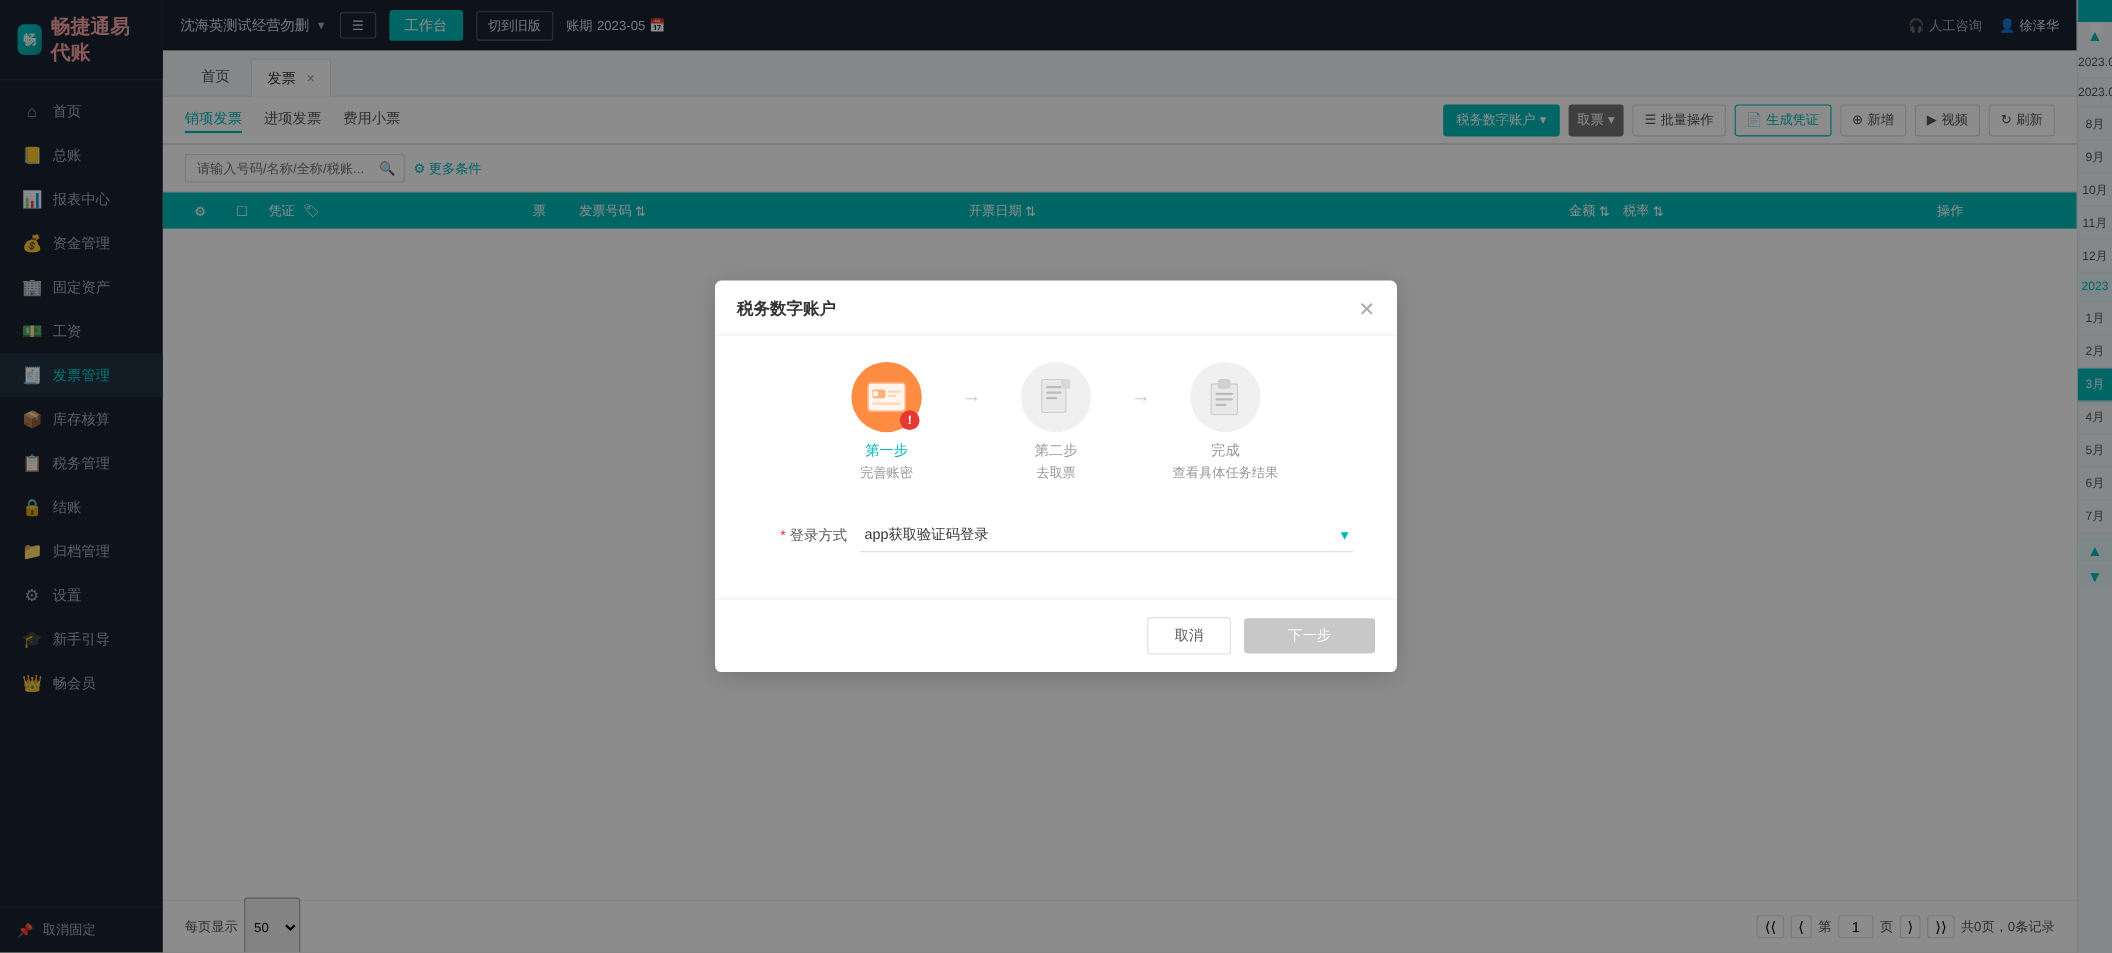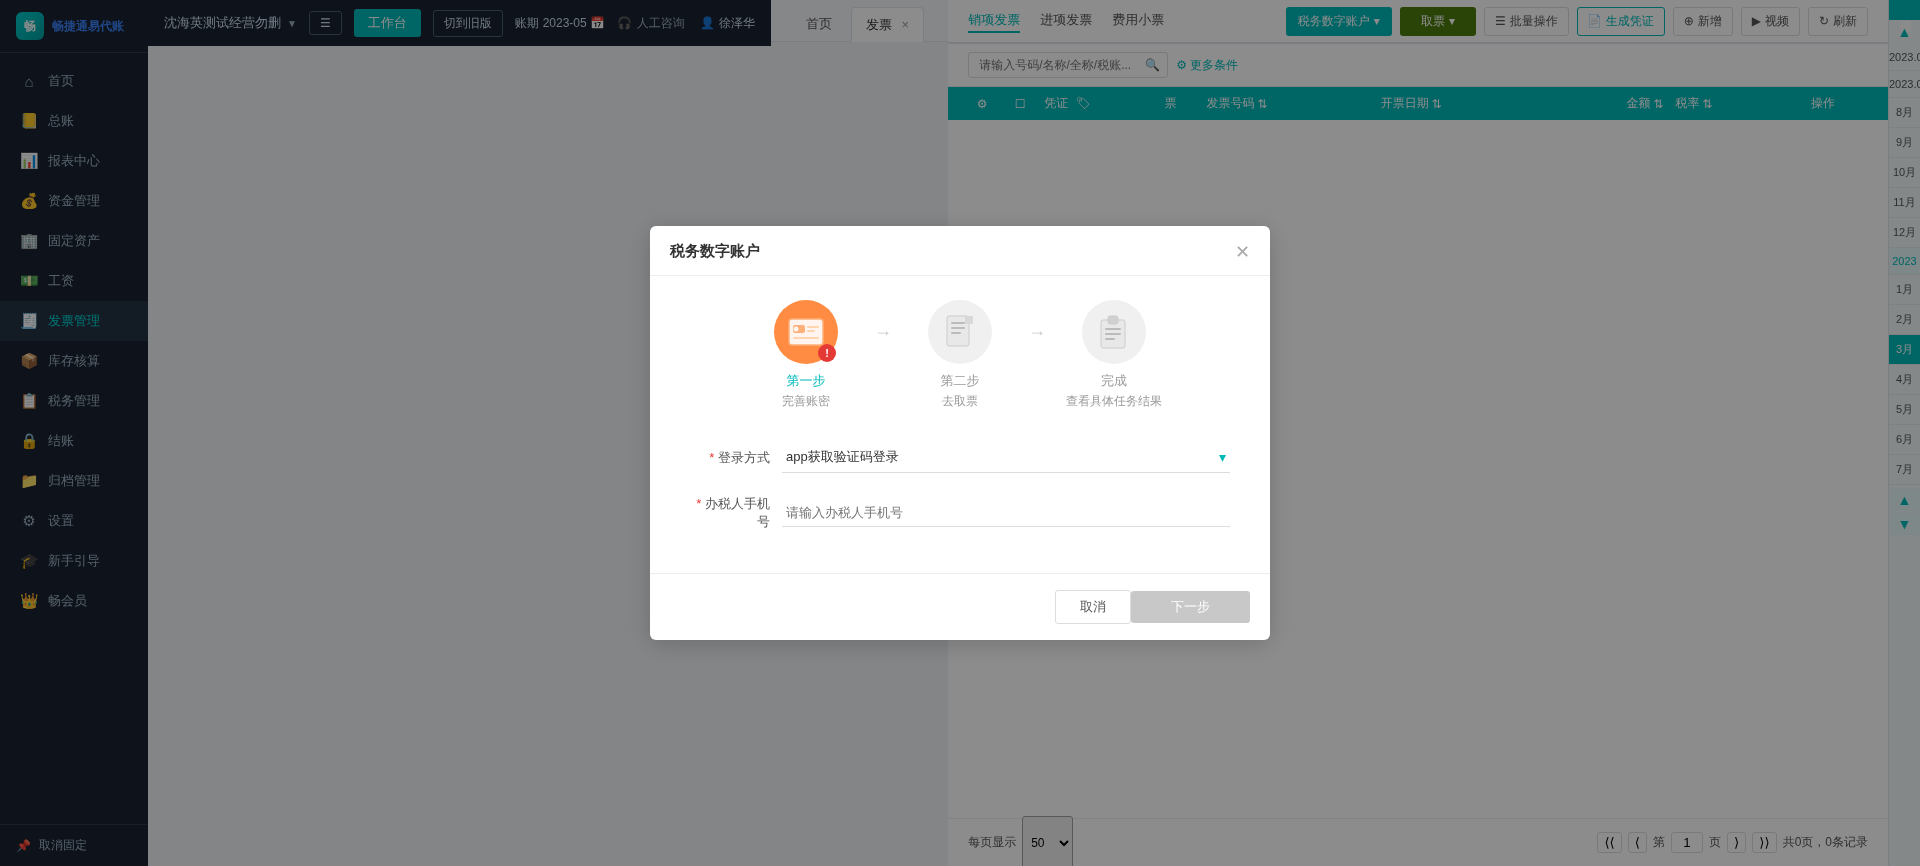--- a/index.html
+++ b/index.html
@@ -22,41 +22,41 @@
       gap: 8px;
       border-bottom: 1px solid #2a3a4a;
     }
     .sidebar-logo-icon {
       width: 28px; height: 28px;
       background: linear-gradient(135deg, #00c9c9, #00a0a0);
       border-radius: 6px;
       display: flex; align-items: center; justify-content: center;
       color: white; font-size: 12px; font-weight: bold;
     }
-    .sidebar-logo-text { color: #3b82f6; font-size: 12px; font-weight: bold; }
+    .sidebar-logo-text { color: #fca5a5; font-size: 18px; font-weight: bold; }
     .sidebar-nav { flex: 1; padding-top: 8px; }
     .sidebar-item {
       display: flex; align-items: center; gap: 10px;
       padding: 11px 20px;
       color: #9ab0c0;
       cursor: pointer;
       font-size: 13px;
       transition: background 0.2s;
     }
     .sidebar-item.active { background: #243444; color: #00d4d4; }
     .sidebar-item .icon { font-size: 15px; width: 18px; text-align: center; }
     .sidebar-bottom {
       padding: 12px 16px;
       border-top: 1px solid #2a3a4a;
       display: flex; align-items: center; gap: 8px;
       color: #9ab0c0; cursor: pointer; font-size: 12px;
     }
 
     
-    .main-content { flex: 1; display: flex; flex-direction: row; overflow: hidden; }
+    .main-content { flex: 1; display: flex; flex-direction: column; overflow: hidden; }
 
     
     .topbar {
       height: 46px;
       background: #1a2332;
       display: flex; align-items: center;
       padding: 0 16px;
       gap: 12px;
       flex-shrink: 0;
     }
@@ -153,22 +153,22 @@
     .filter-btn {
       color: #00b8b8; font-size: 12px; cursor: pointer;
       display: flex; align-items: center; gap: 3px;
     }
     .btn-tax-account {
       background: #00b8b8; color: white; border: none;
       padding: 6px 12px; border-radius: 3px; font-size: 12px; cursor: pointer;
       display: flex; align-items: center; gap: 4px;
     }
     .btn-fetchticket {
-      background: #4d7c0f; color: white; border: none;
-      padding: 6px 21px; border-radius: 3px; font-size: 12px; cursor: pointer;
+      background: #737373; color: white; border: none;
+      padding: 6px 8px; border-radius: 3px; font-size: 12px; cursor: pointer;
       display: flex; align-items: center; gap: 4px;
     }
     .btn-outline {
       background: white; color: #555; border: 1px solid #ddd;
       padding: 5px 10px; border-radius: 3px; font-size: 12px; cursor: pointer;
       display: flex; align-items: center; gap: 4px;
     }
     .btn-primary-outline {
       background: white; color: #00b8b8; border: 1px solid #00b8b8;
       padding: 5px 10px; border-radius: 3px; font-size: 12px; cursor: pointer;
@@ -340,21 +340,21 @@
     .password-input {
       flex: 1; border: none; padding: 6px 4px; font-size: 16px; outline: none;
     }
     .password-toggle { color: #aaa; font-size: 14px; cursor: pointer; padding: 0 4px; }
 
     
     .modal-footer {
       padding: 16px 20px;
       border-top: 1px solid #eee;
       display: flex; align-items: center; justify-content: flex-end;
-      gap: 0;
+      gap: 12px;
     }
     .btn-cancel {
       background: white; color: #555;
       border: 1px solid #ddd; padding: 7px 24px;
       border-radius: 3px; font-size: 13px; cursor: pointer;
     }
     .btn-next {
       background: #c8c8c8; color: white;
       border: none; padding: 7px 40px;
       border-radius: 3px; font-size: 13px; cursor: pointer;
@@ -686,27 +686,20 @@
           <span style="color:#e53935;">*</span>
           <span>登录方式</span>
         </div>
         <div class="form-select-wrap">
           <span class="form-select-display">app获取验证码登录</span>
           <span class="form-select-arrow">▾</span>
         </div>
       </div>
 
 
-      <div class="form-row">
-        <div class="form-label">
-          <span style="color:#e53935;">*</span>
-          <span>办税人手机号</span>
-        </div>
-        <input class="form-input" placeholder="请输入办税人手机号" style="">
-      </div>
 
     </div>
     <div class="modal-footer">
       <button class="btn-cancel">
         <span>取消</span>
       </button>
       <button class="btn-next">
         <span>下一步</span>
       </button>
     </div>

